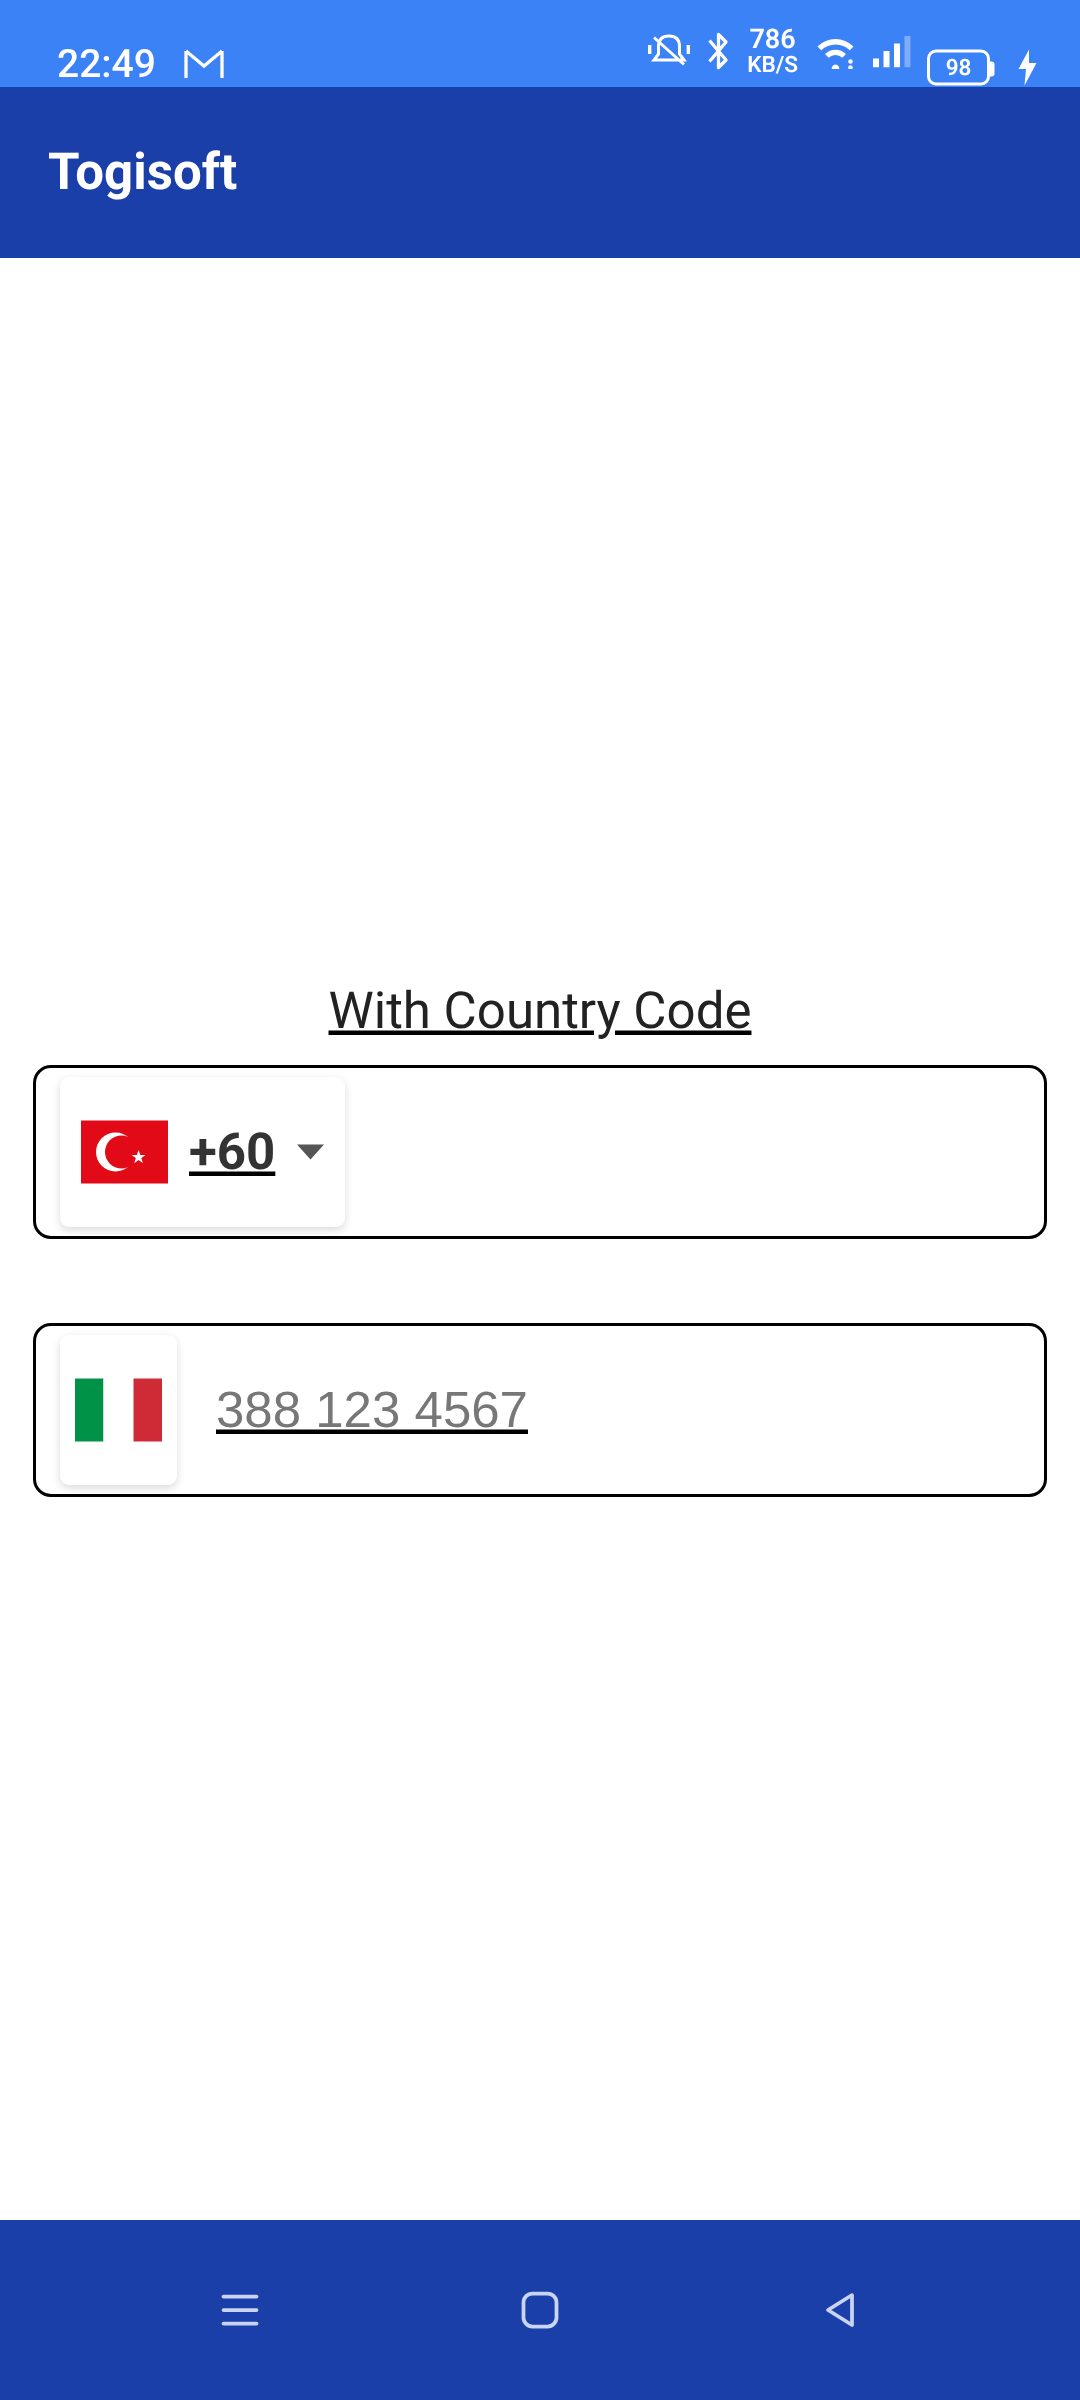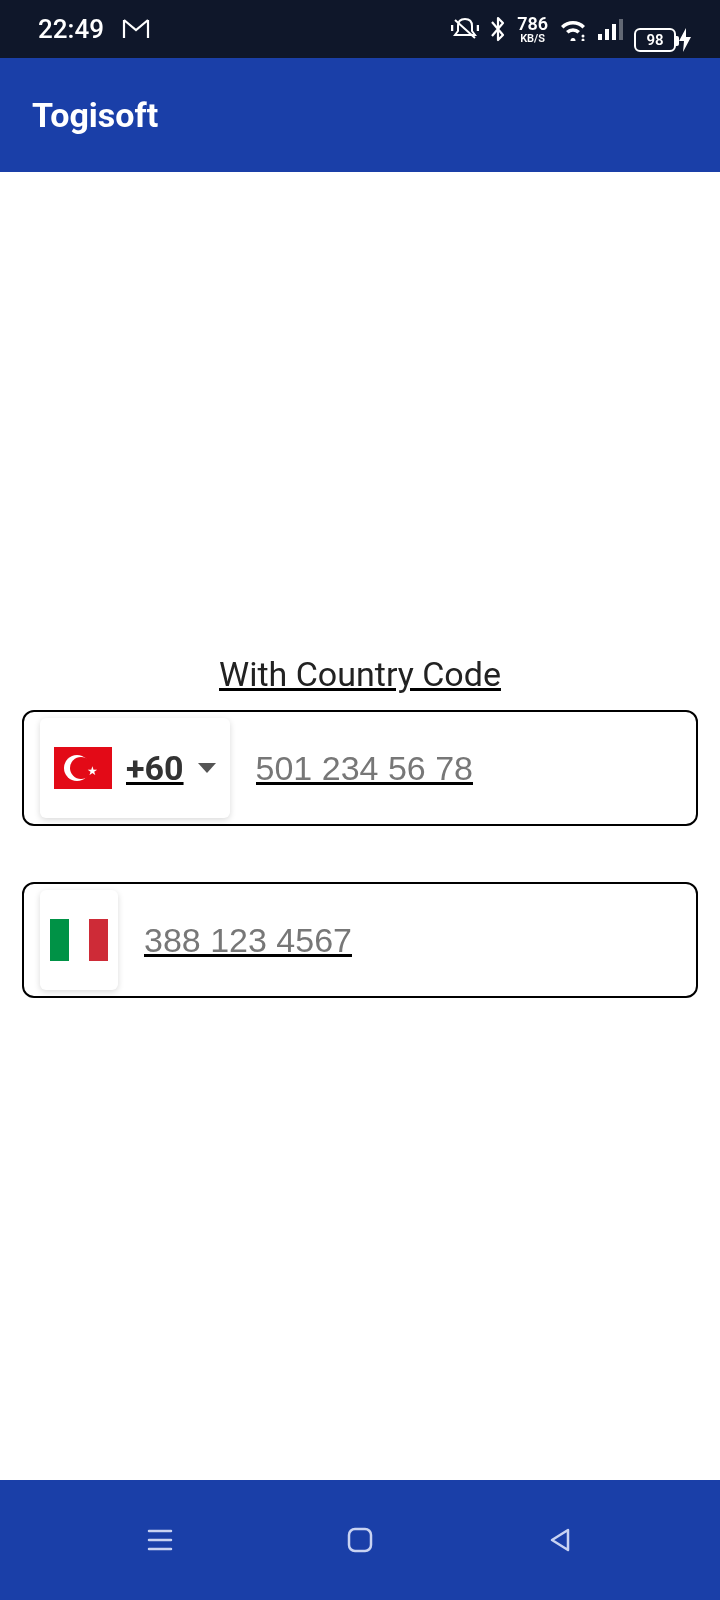--- a/index.html
+++ b/index.html
@@ -1,35 +1,35 @@
 <!DOCTYPE html>
 <html><head>
 <meta charset="utf-8">
 <style>
   * { margin: 0; padding: 0; box-sizing: border-box; }
   html, body { width: 720px; height: 1600px; font-family: Roboto, -apple-system, sans-serif; background: #fff; overflow: hidden; }
   
   .status-bar {
     height: 58px;
-    background: #0f172a;
+    background: #3b82f6;
     color: #fff;
     display: flex;
-    align-items: center;
+    align-items: flex-end;
     justify-content: space-between;
     padding: 0 28px 0 38px;
     font-size: 26px;
     font-weight: 500;
   }
   .status-left { display: flex; align-items: center; gap: 18px; }
   .status-right { display: flex; align-items: center; gap: 10px; }
   .status-right svg, .status-right .icon { flex-shrink: 0; }
   .kbs { display: flex; flex-direction: column; align-items: center; line-height: 1; }
   .kbs .num { font-size: 18px; font-weight: 600; }
-  .kbs .lbl { font-size: 11px; font-weight: 600; }
-  .battery-wrap { display: flex; align-items: center; gap: 2px; margin-top: 22px; }
+  .kbs .lbl { font-size: 15px; font-weight: 600; }
+  .battery-wrap { display: flex; align-items: center; gap: 18px; margin-top: 22px; }
   .battery { border: 2px solid #fff; border-radius: 6px; width: 42px; height: 24px; display: flex; align-items: center; justify-content: center; font-size: 15px; font-weight: 600; position: relative; }
   .battery::after { content: ''; position: absolute; right: -5px; top: 6px; width: 3px; height: 10px; background: #fff; border-radius: 0 2px 2px 0; }
   
   .app-bar {
     height: 114px;
     background: #1a3fa8;
     color: #fff;
     display: flex;
     align-items: center;
     padding: 0 32px;
@@ -190,21 +190,20 @@
 
   <div class="section-label">With Country Code</div>
   <div class="phone-field">
     <div class="country-picker">
       <div class="flag flag-tr">
           <span class="star">★</span>
         </div>
       <span class="dial-code">+60</span>
       <span class="chevron-down"></span>
     </div>
-    <input class="phone-input" placeholder="501 234 56 78" style="">
   </div>
 
   <div class="phone-field">
     <div class="country-picker no-code">
       <div class="flag flag-it">
         <div class="g"></div>
           <div class="w"></div>
           <div class="r"></div>
       </div>
     </div>

